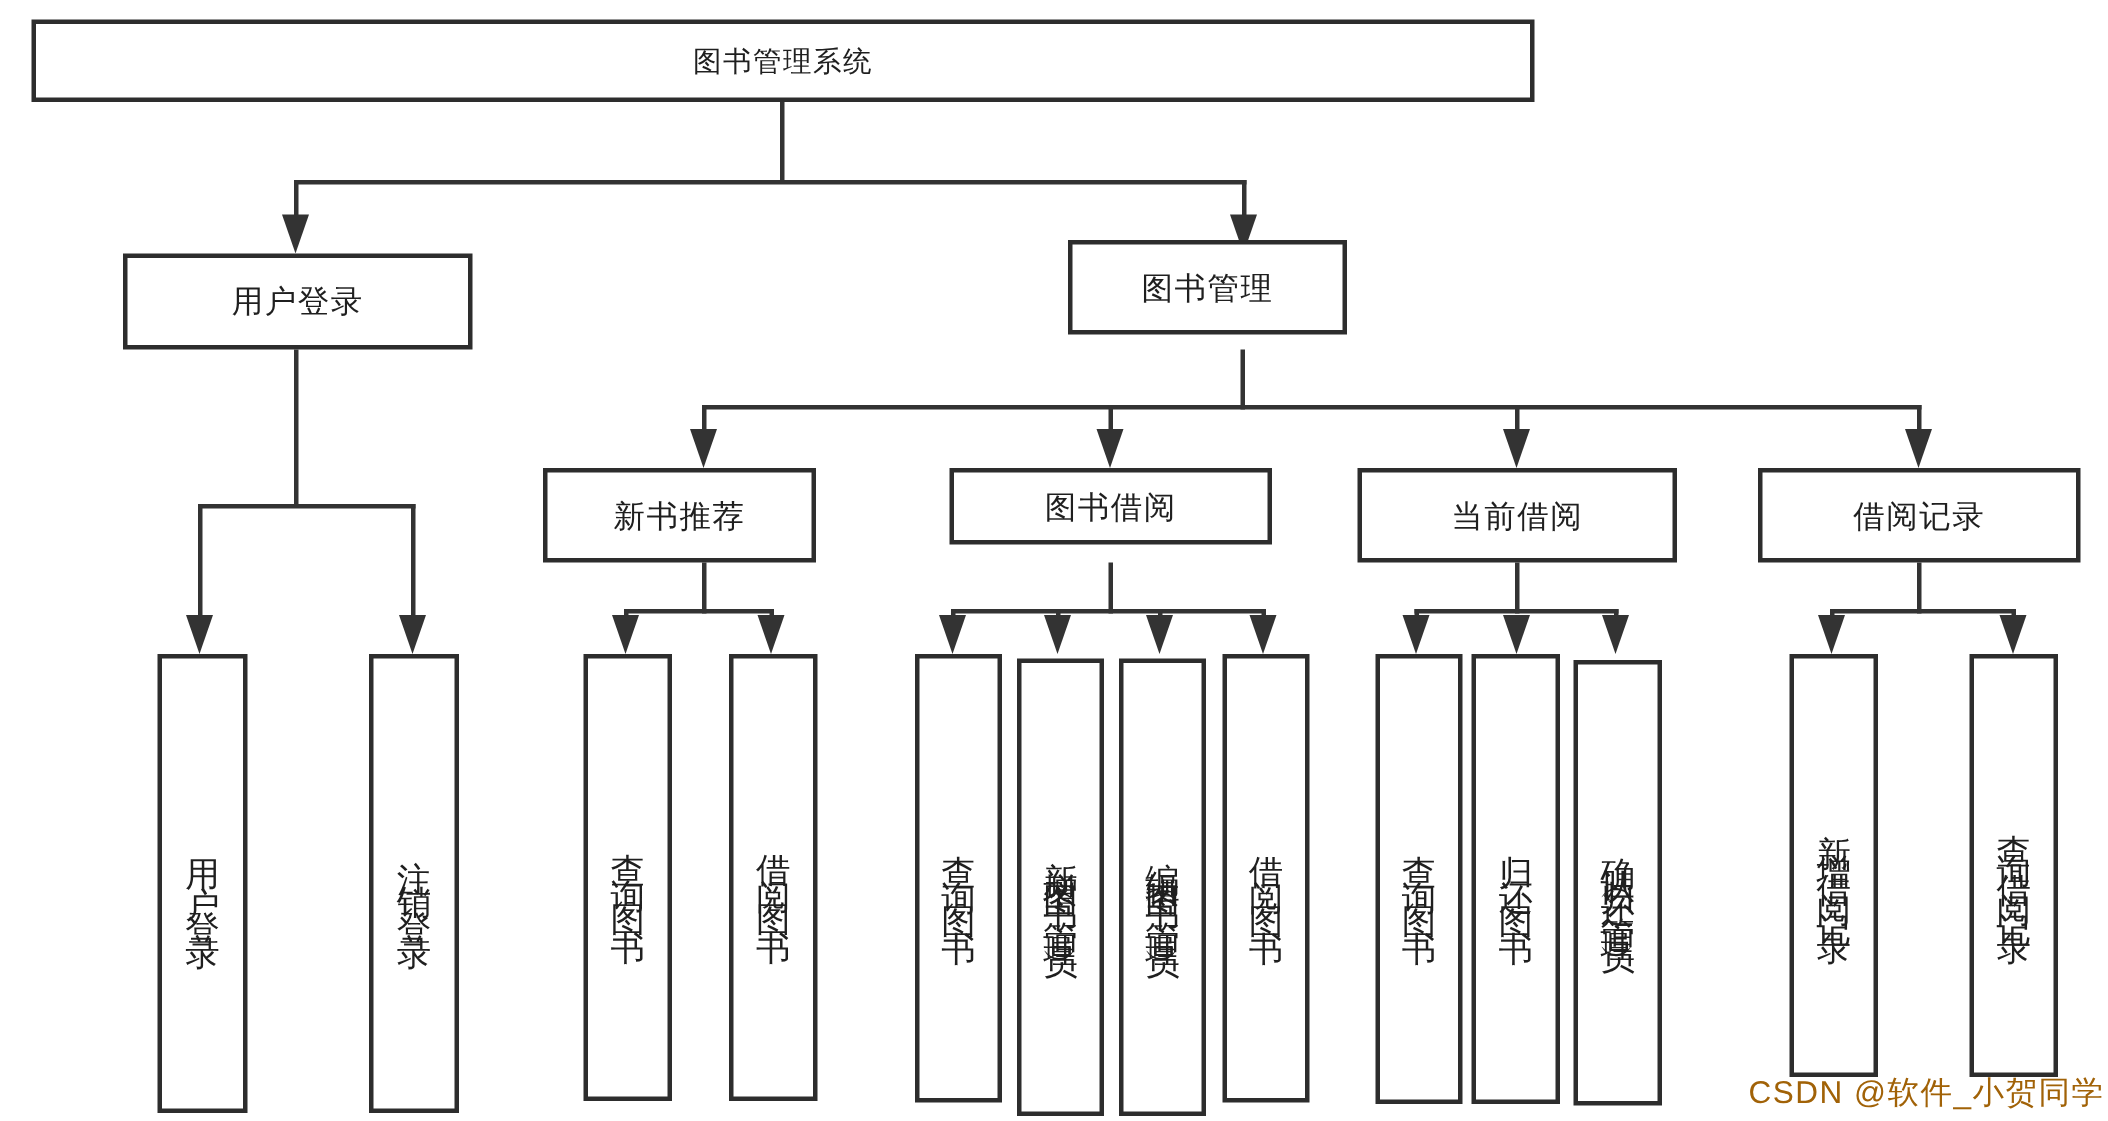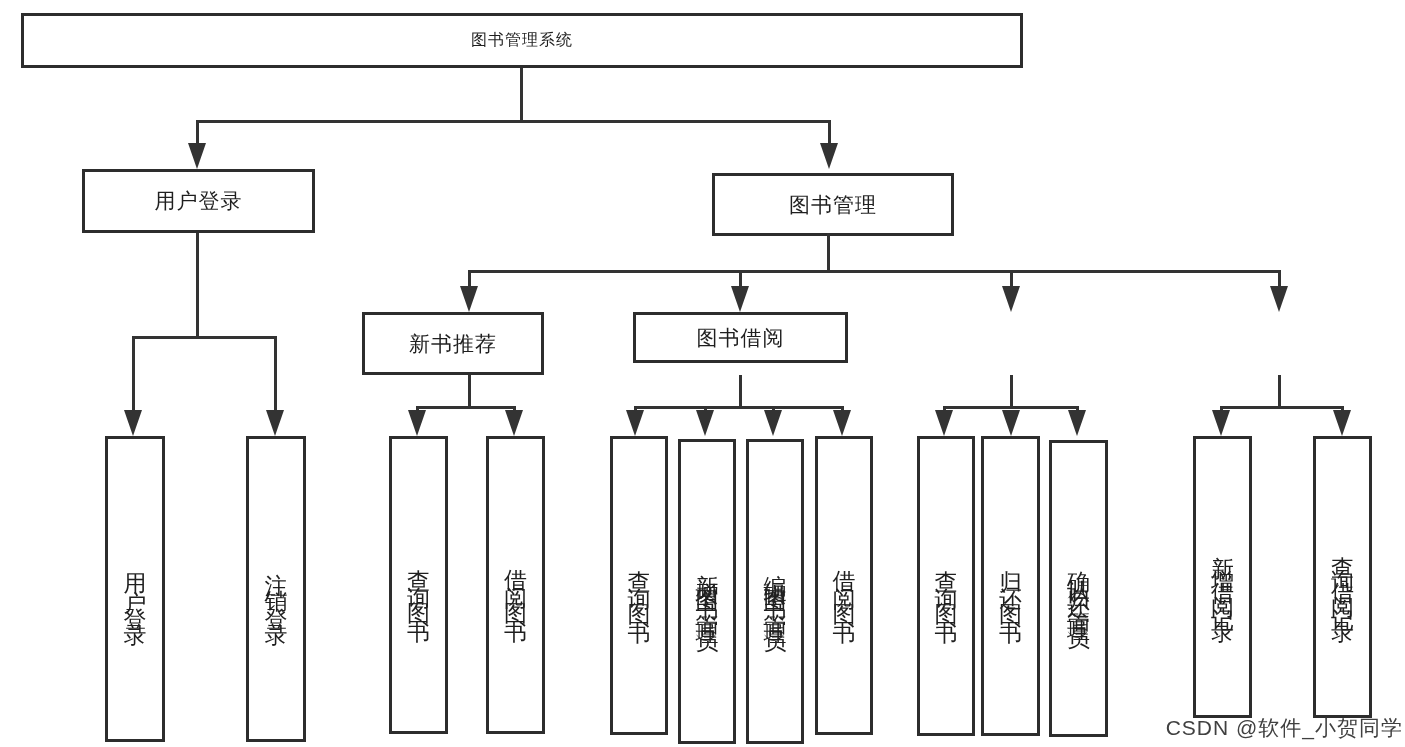--- a/index.html
+++ b/index.html
@@ -18,21 +18,21 @@
     background:#ffffff;
     display:flex;
     align-items:center;
     justify-content:center;
   }
   .box.h span{
     font-size:21px;
     letter-spacing:1px;
     white-space:nowrap;
   }
-  .box.root span{font-size:16px;}
+  .box.root span{font-size:19px;}
   .box.v span{
     writing-mode:vertical-rl;
     text-orientation:mixed;
     font-size:23px;
     letter-spacing:17px;
     line-height:1;
     white-space:nowrap;
   }
   .box.v.ls-med span{letter-spacing:13px;}
   .box.v.ls-tight span{letter-spacing:8px;}
@@ -43,21 +43,21 @@
     width:0;height:0;
     margin-left:-9px;
     border-left:9px solid transparent;
     border-right:9px solid transparent;
     border-top:26px solid #333333;
   }
   .watermark{
     position:absolute;
     right:2px;top:714px;
     font-size:21px;
-    color:#404040;
+    color:#a16207;
     letter-spacing:1px;
     z-index:10;
     white-space:nowrap;
   }
 </style>
 </head>
 <body>
 
 <div class="canvas">
 
@@ -68,21 +68,21 @@
   <div class="vline" style="left:520px;top:68px;height:52px"></div>
   <div class="hline" style="left:196px;top:120px;width:635px"></div>
   <div class="vline" style="left:196px;top:120px;height:24px"></div>
   <div class="vline" style="left:828px;top:120px;height:24px"></div>
   <div class="arrow" style="left:197px;top:143px"></div>
   <div class="arrow" style="left:829px;top:143px"></div>
 
   <div class="box h" style="left:82px;top:169px;width:233px;height:64px">
     <span>用户登录</span>
   </div>
-  <div class="box h" style="left:712px;top:173px;width:242px;height:63px">
+  <div class="box h" style="left:712px;top:160px;width:186px;height:63px">
     <span>图书管理</span>
   </div>
 
   <div class="vline" style="left:196px;top:233px;height:103px"></div>
   <div class="hline" style="left:132px;top:336px;width:145px"></div>
   <div class="vline" style="left:132px;top:336px;height:76px"></div>
   <div class="vline" style="left:274px;top:336px;height:76px"></div>
   <div class="arrow" style="left:133px;top:410px"></div>
   <div class="arrow" style="left:275px;top:410px"></div>
 
@@ -95,20 +95,26 @@
   <div class="arrow" style="left:469px;top:286px"></div>
   <div class="arrow" style="left:740px;top:286px"></div>
   <div class="arrow" style="left:1011px;top:286px"></div>
   <div class="arrow" style="left:1279px;top:286px"></div>
 
   <div class="box h" style="left:362px;top:312px;width:182px;height:63px">
     <span>新书推荐</span>
   </div>
   <div class="box h" style="left:633px;top:312px;width:215px;height:51px">
     <span>图书借阅</span>
+  </div>
+  <div class="box h" style="left:905px;top:312px;width:213px;height:63px">
+    <span>当前借阅</span>
+  </div>
+  <div class="box h" style="left:1172px;top:312px;width:215px;height:63px">
+    <span>借阅记录</span>
   </div>
 
   <div class="vline" style="left:468px;top:375px;height:34px"></div>
   <div class="hline" style="left:416px;top:406px;width:100px"></div>
   <div class="vline" style="left:416px;top:406px;height:7px"></div>
   <div class="vline" style="left:513px;top:406px;height:7px"></div>
   <div class="arrow" style="left:417px;top:410px"></div>
   <div class="arrow" style="left:514px;top:410px"></div>
 
   <div class="vline" style="left:739px;top:375px;height:34px"></div>

